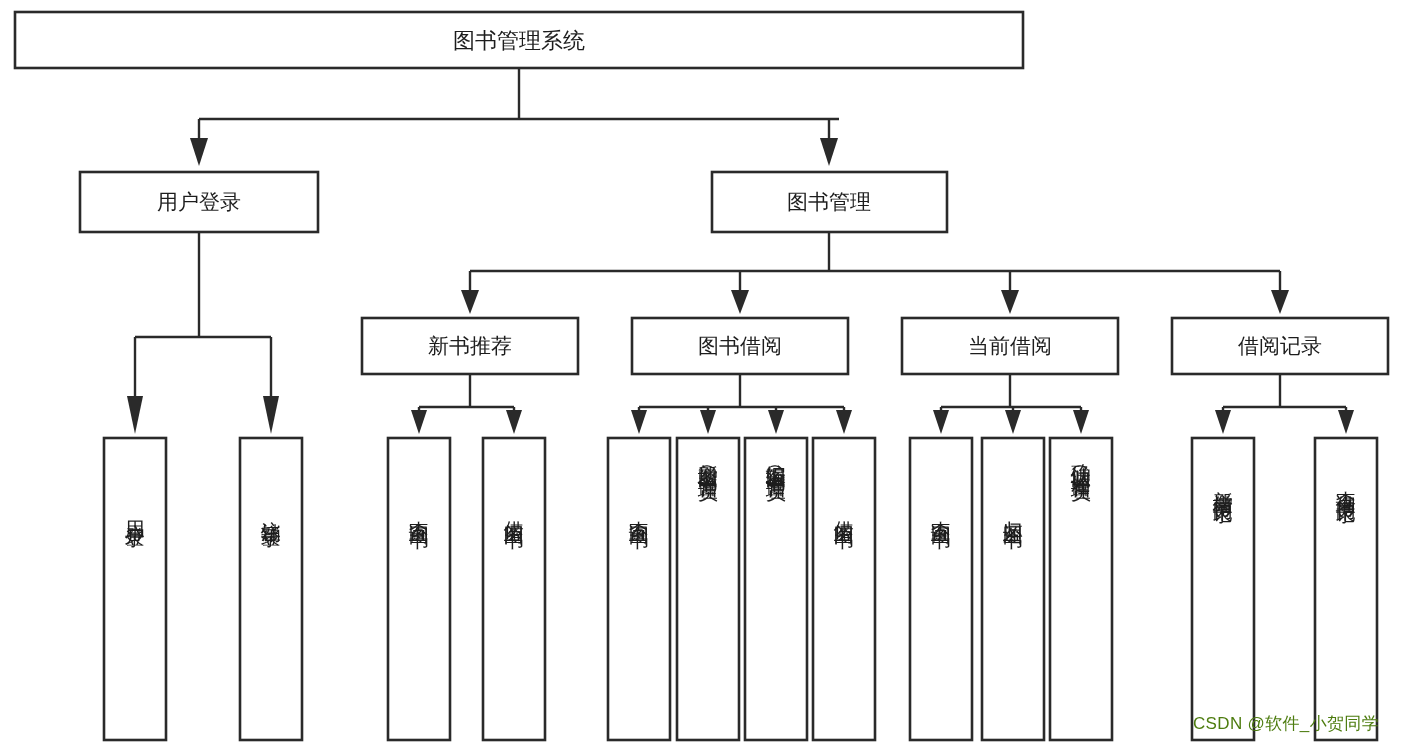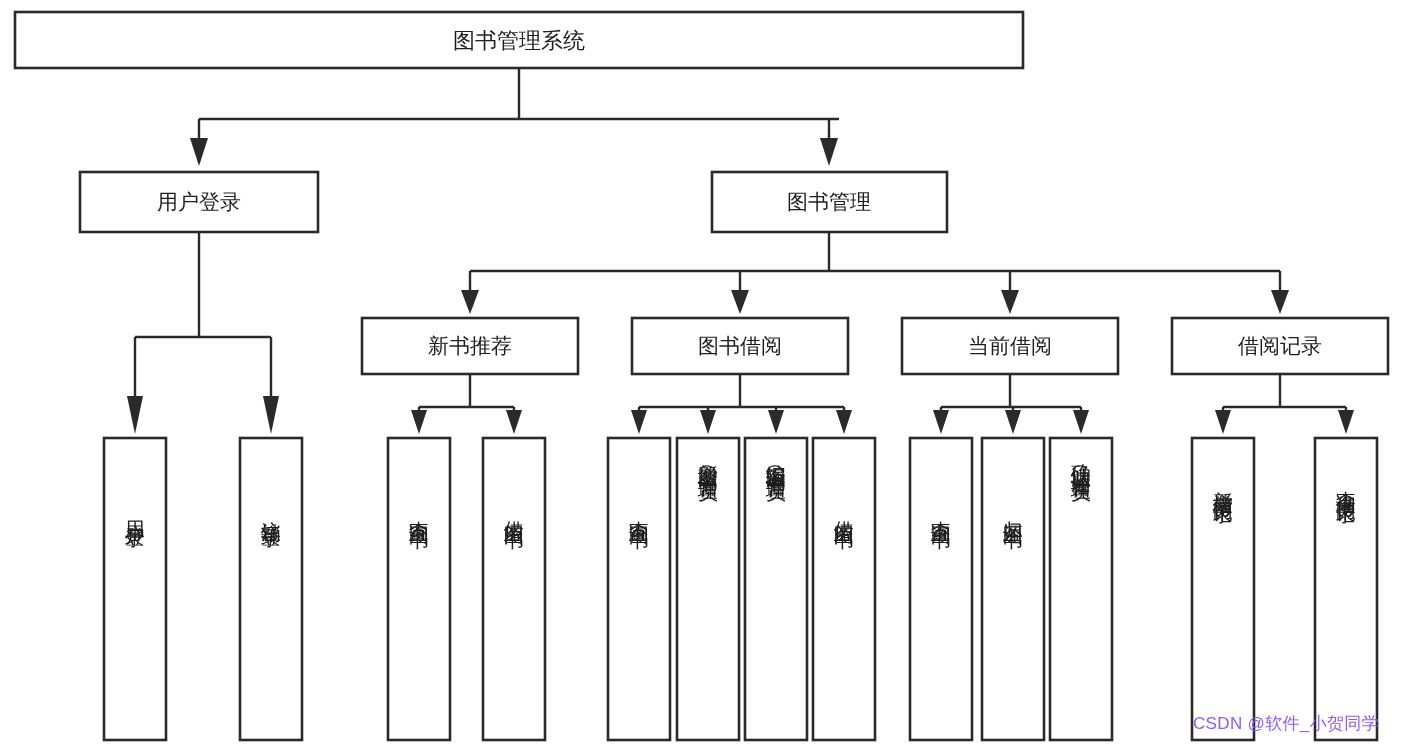--- a/index.html
+++ b/index.html
@@ -69,21 +69,21 @@
     text-align: center;
     transform: translateX(-50%);
     pointer-events: none;
   }
   .watermark {
     position: absolute;
     left: 1193px;
     top: 712px;
     font-family: "Liberation Sans", "DejaVu Sans", sans-serif;
     font-size: 17px;
-    color: #8b5cf6;
+    color: #4d7c0f;
     white-space: nowrap;
     letter-spacing: 0.02em;
   }
 </style>
 </head>
 <body>
 
 <div id="diagram-root">
 
   <svg class="canvas" viewBox="0 0 1405 747">

